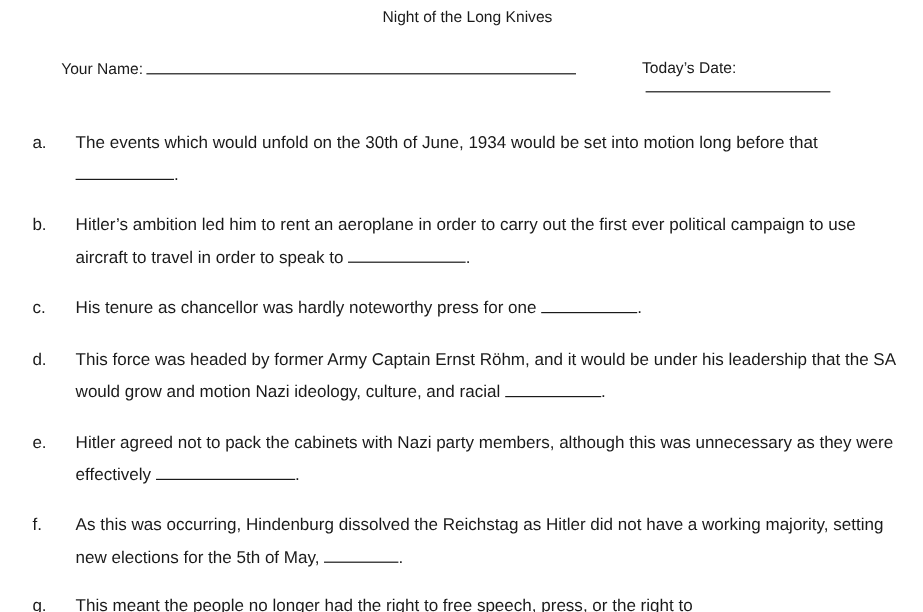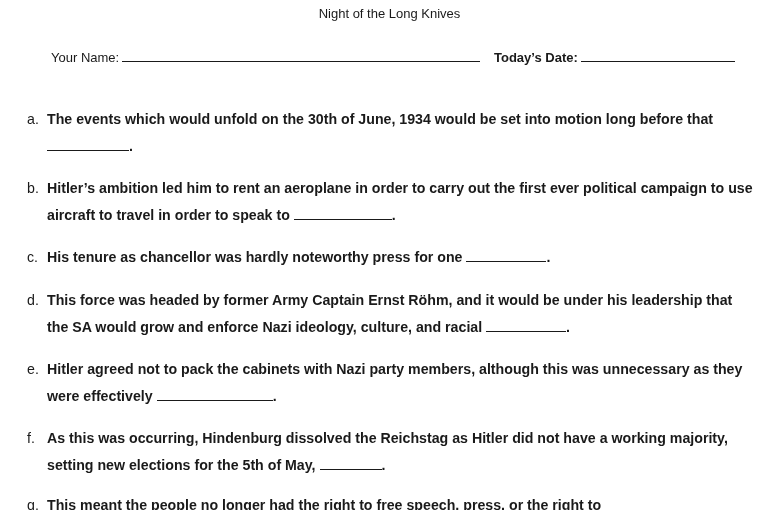--- a/index.html
+++ b/index.html
@@ -1,25 +1,25 @@
 <!DOCTYPE html>
 <html><head>
 <meta charset="utf-8">
 <style>
   html, body { margin:0; padding:0; background:#ffffff; }
   body { width:769px; height:510px; overflow:hidden; position:relative;
          font-family:"Liberation Sans", sans-serif; color:#1a1a1a; }
   .title { position:absolute; top:6px; left:0; width:779px; text-align:center; font-size:13px; }
   .field { position:absolute; top:49px; font-size:13px; }
   .name-field { left:29px;margin-left:22px; }
-  .date-field { left:494px;font-weight:bold; }
+  .date-field { left:535px; }
   .blank { display:inline-block; border-bottom:1px solid #1a1a1a; height:12px; vertical-align:baseline; margin-left:3px; }
   .q { position:absolute; left:27px; width:730px; font-size:14.2px; line-height:26.5px; }
   .q .letter { position:absolute; left:0; top:0; }
-  .q .text { margin-left:20px; display:block;font-weight:bold; }
+  .q .text { margin-left:36px; display:block; }
   .q .ans { display:inline-block; border-bottom:1px solid #1a1a1a; height:14px; vertical-align:baseline; }
 </style>
 </head>
 <body>
 
 <div class="title">Night of the Long Knives</div>
 
 <div class="field name-field">
   <span>Your Name:</span><span class="blank" style="width:358px"></span>
 </div>
@@ -37,21 +37,21 @@
   <span class="text"><span>Hitler’s ambition led him to rent an aeroplane in order to carry out the first ever political campaign to use aircraft to travel in order to speak to</span> <span class="ans" style="width:98px"></span><span>.</span></span>
 </div>
 
 <div class="q" style="top:244px">
   <span class="letter">c.</span>
   <span class="text"><span>His tenure as chancellor was hardly noteworthy press for one</span> <span class="ans" style="width:80px"></span><span>.</span></span>
 </div>
 
 <div class="q" style="top:287px">
   <span class="letter">d.</span>
-  <span class="text"><span>This force was headed by former Army Captain Ernst Röhm, and it would be under his leadership that the SA would grow and enforce Nazi ideology, culture, and racial</span> <span class="ans" style="width:80px"></span><span>.</span></span>
+  <span class="text"><span>This force was headed by former Army Captain Ernst Röhm, and it would be under his leadership that the SA would grow and motion Nazi ideology, culture, and racial</span> <span class="ans" style="width:80px"></span><span>.</span></span>
 </div>
 
 <div class="q" style="top:356px">
   <span class="letter">e.</span>
   <span class="text"><span>Hitler agreed not to pack the cabinets with Nazi party members, although this was unnecessary as they were effectively</span> <span class="ans" style="width:116px"></span><span>.</span></span>
 </div>
 
 <div class="q" style="top:425px">
   <span class="letter">f.</span>
   <span class="text"><span>As this was occurring, Hindenburg dissolved the Reichstag as Hitler did not have a working majority, setting new elections for the 5th of May,</span> <span class="ans" style="width:62px"></span><span>.</span></span>

